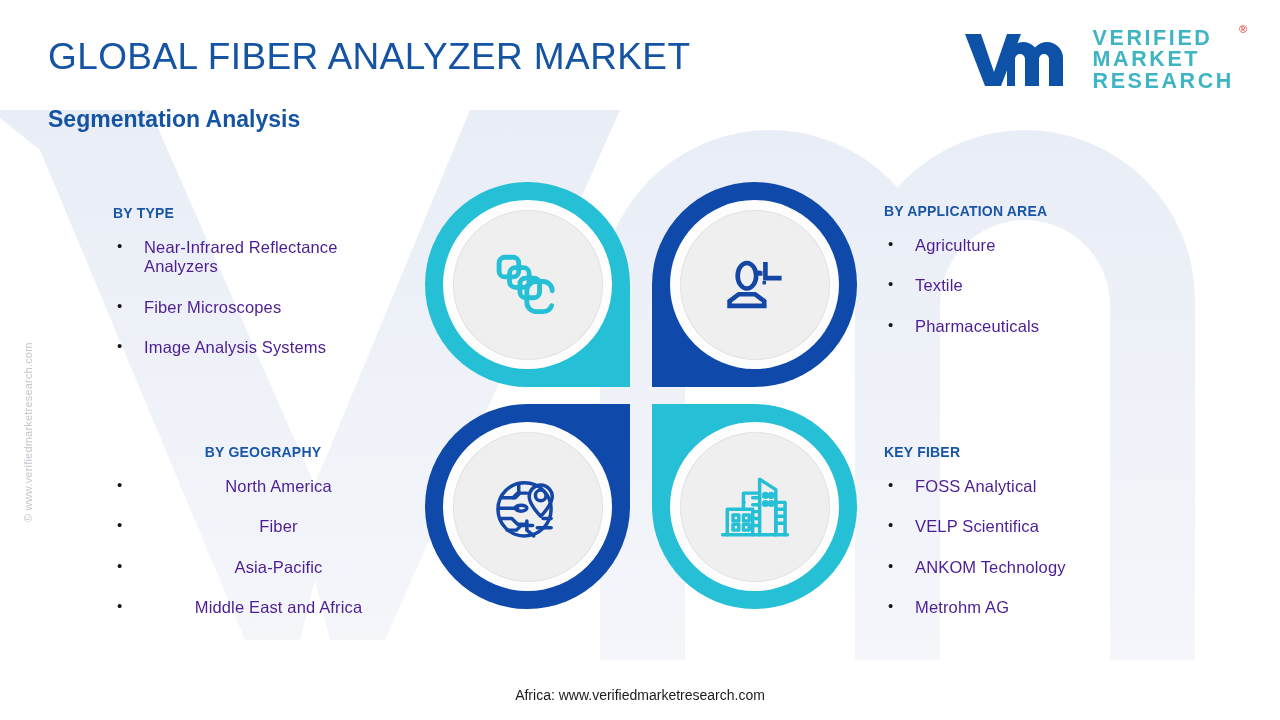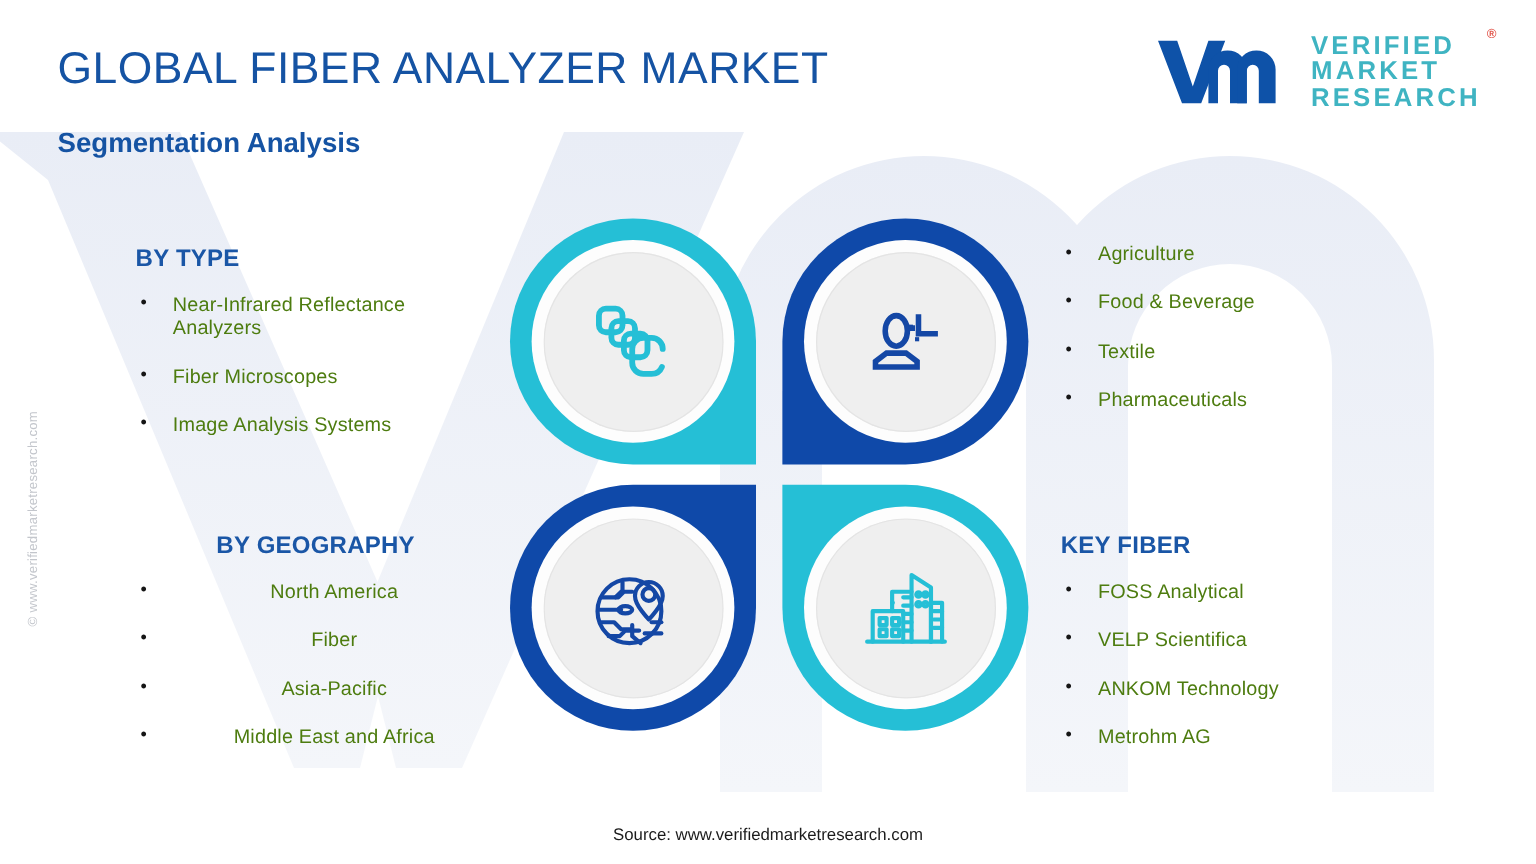--- a/index.html
+++ b/index.html
@@ -105,34 +105,34 @@
   .segment {
     position: absolute;
     z-index: 6;
   }
   .seg-tl { left: 113px; top: 205px;  width: 300px; }
   .seg-bl { left: 113px; top: 444px;  width: 300px; text-align: center; }
   .seg-tr { left: 884px; top: 203px;  width: 320px; }
   .seg-br { left: 884px; top: 444px;  width: 320px; }
 
   .seg-heading {
-    font-size: 20px;
+    font-size: 14px;
     font-weight: bold;
     color: #1a56a6;
     letter-spacing: 0.2px;
     white-space: nowrap;
     margin-bottom: 17px;
   }
 
   .seg-list { list-style: none; }
 
   .seg-item {
     position: relative;
     font-size: 16.5px;
-    color: #4d7c0f;
+    color: #4c1d95;
     line-height: 1.18;
     padding-left: 31px;
     margin-bottom: 21px;
     letter-spacing: 0.15px;
   }
   .seg-item:before {
     content: "\2022";
     position: absolute;
     left: 4px;
     top: -1px;
@@ -267,23 +267,23 @@
     <div class="seg-heading">BY GEOGRAPHY</div>
     <ul class="seg-list">
       <li class="seg-item">North America</li>
       <li class="seg-item">Fiber</li>
       <li class="seg-item">Asia-Pacific</li>
       <li class="seg-item">Middle East and Africa</li>
     </ul>
   </div>
 
   <div class="segment seg-tr">
+    <div class="seg-heading">BY APPLICATION AREA</div>
     <ul class="seg-list">
       <li class="seg-item">Agriculture</li>
-      <li class="seg-item">Food &amp; Beverage</li>
       <li class="seg-item">Textile</li>
       <li class="seg-item">Pharmaceuticals</li>
     </ul>
   </div>
 
   <div class="segment seg-br">
     <div class="seg-heading">KEY FIBER</div>
     <ul class="seg-list">
       <li class="seg-item">FOSS Analytical</li>
       <li class="seg-item">VELP Scientifica</li>
@@ -367,15 +367,15 @@
             <circle cx="41" cy="29" r="1.6"></circle>
             <circle cx="46" cy="29" r="1.6"></circle>
             <path d="M22 28 h0.5"></path>
           </svg>
         </div>
       </div>
     </div>
 
   </div>
 
-  <div class="source-line">Source: www.verifiedmarketresearch.com</div>
+  <div class="source-line">Africa: www.verifiedmarketresearch.com</div>
 
 </div>
 
 </body></html>

